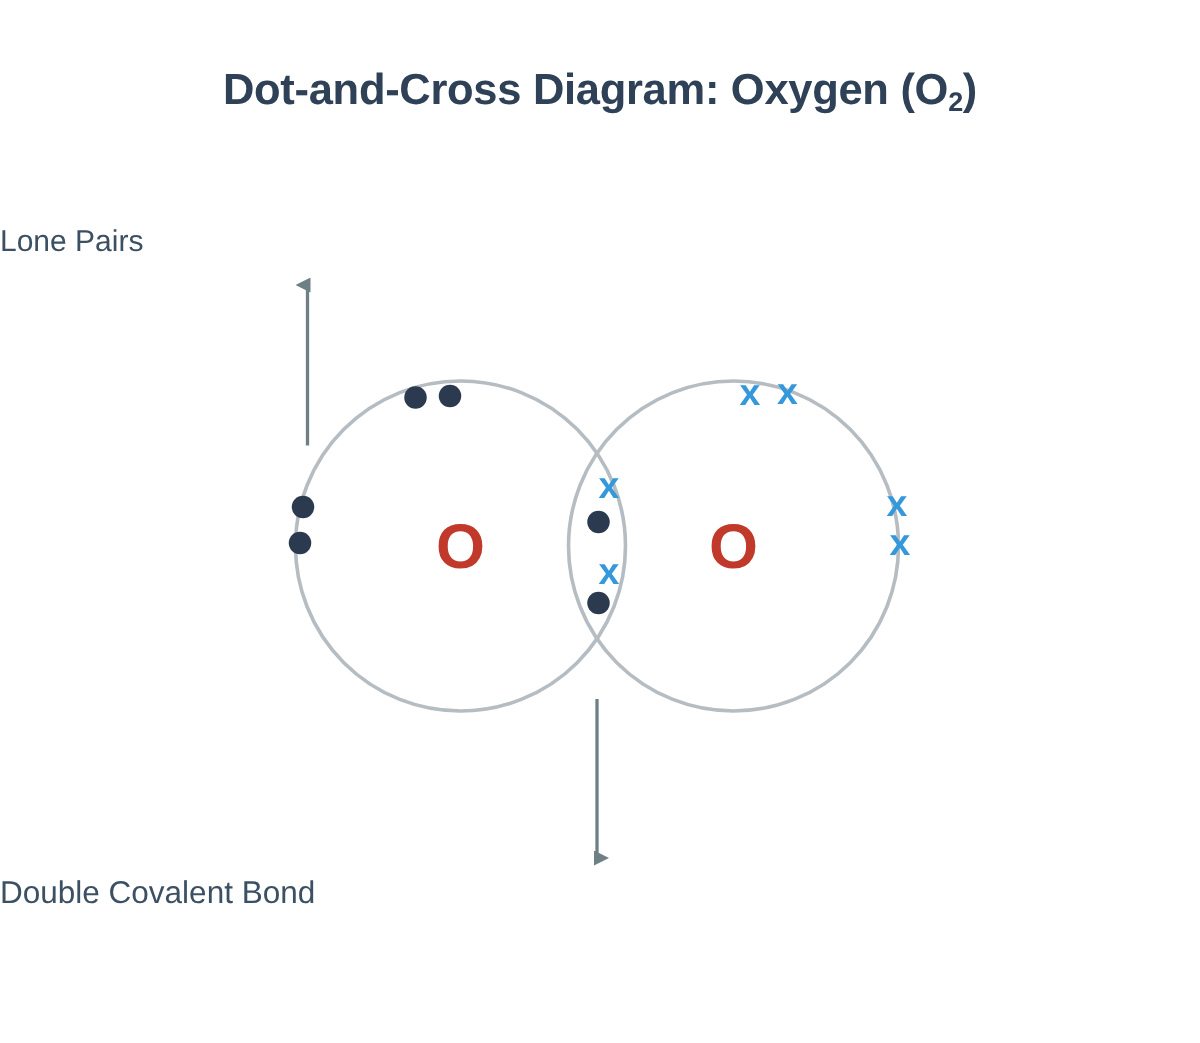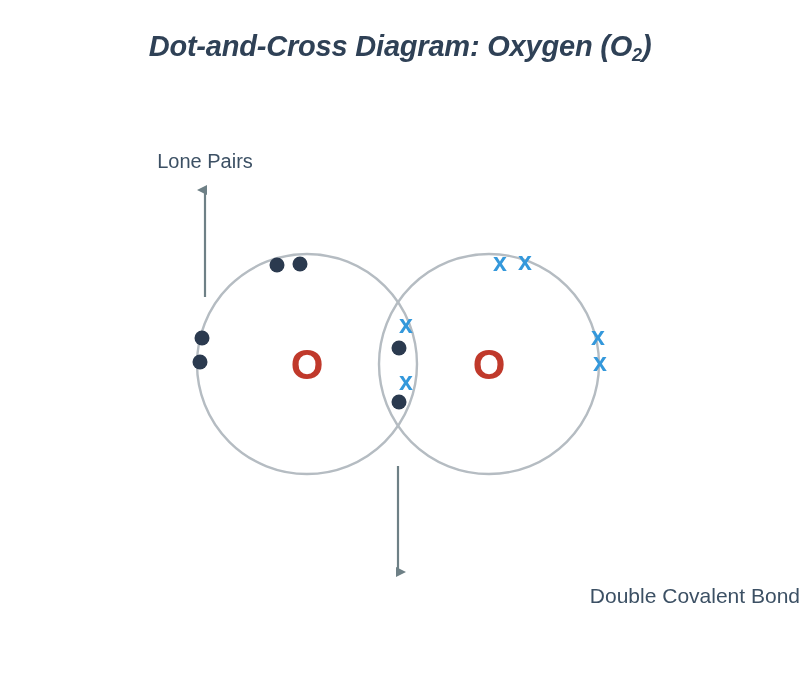--- a/index.html
+++ b/index.html
@@ -13,53 +13,52 @@
     font-family: "Liberation Sans", sans-serif;
     overflow: hidden;
   }
   #figure {
     position: relative;
     width: 800px;
     height: 695px;
   }
   .title {
     position: absolute;
-    top: 30px;
+    top: 44px;
     left: 0;
     width: 800px;
     text-align: center;
     font-size: 29px;
     font-weight: bold;
     color: #2f4156;
     letter-spacing: -0.2px;
-    font-style: italic;
   }
   .title sub {
     font-size: 0.62em;
     vertical-align: baseline;
     position: relative;
     top: 0.28em;
   }
   .annot {
     position: absolute;
     color: #3c5064;
     font-size: 20px;
     white-space: nowrap;
   }
   .annot-lone {
     left: 0;
     top: 150px;
     width: 410px;
-    text-align: center;
+    text-align: left;
   }
   .annot-bond {
     left: 0;
     top: 584px;
     width: 800px;
-    text-align: right;
+    text-align: left;
     font-size: 21px;
   }
   .annot-bond-sub {
     left: 0;
     top: 621px;
     width: 800px;
     text-align: center;
     font-size: 17px;
     color: #8a8f96;
   }

